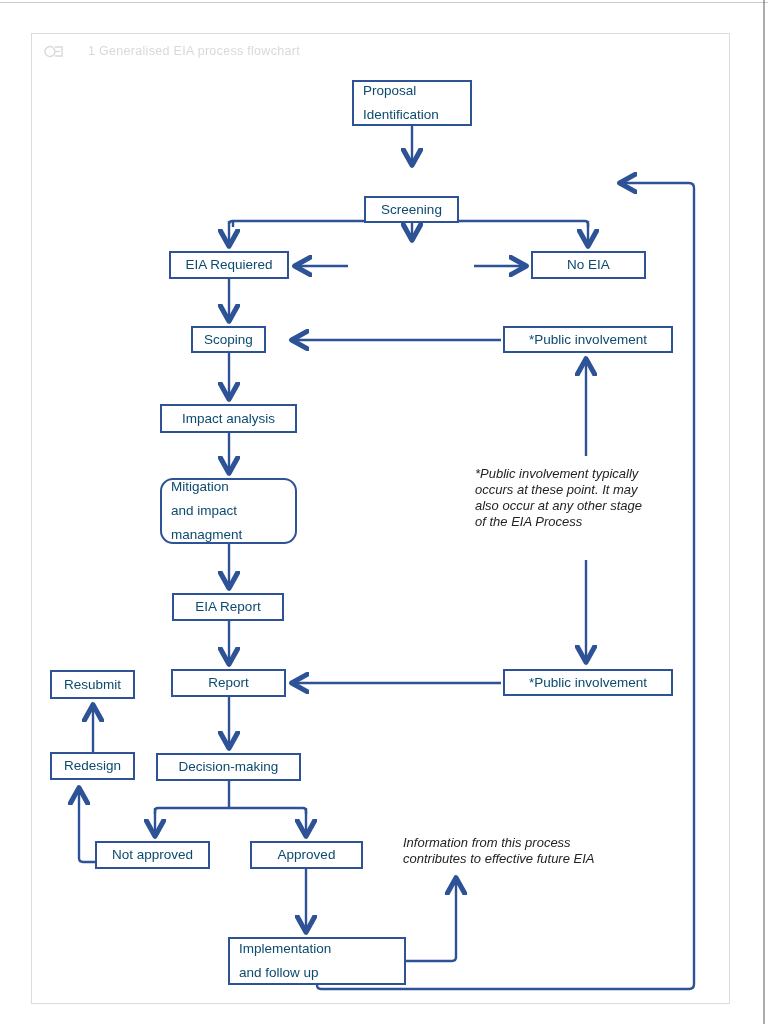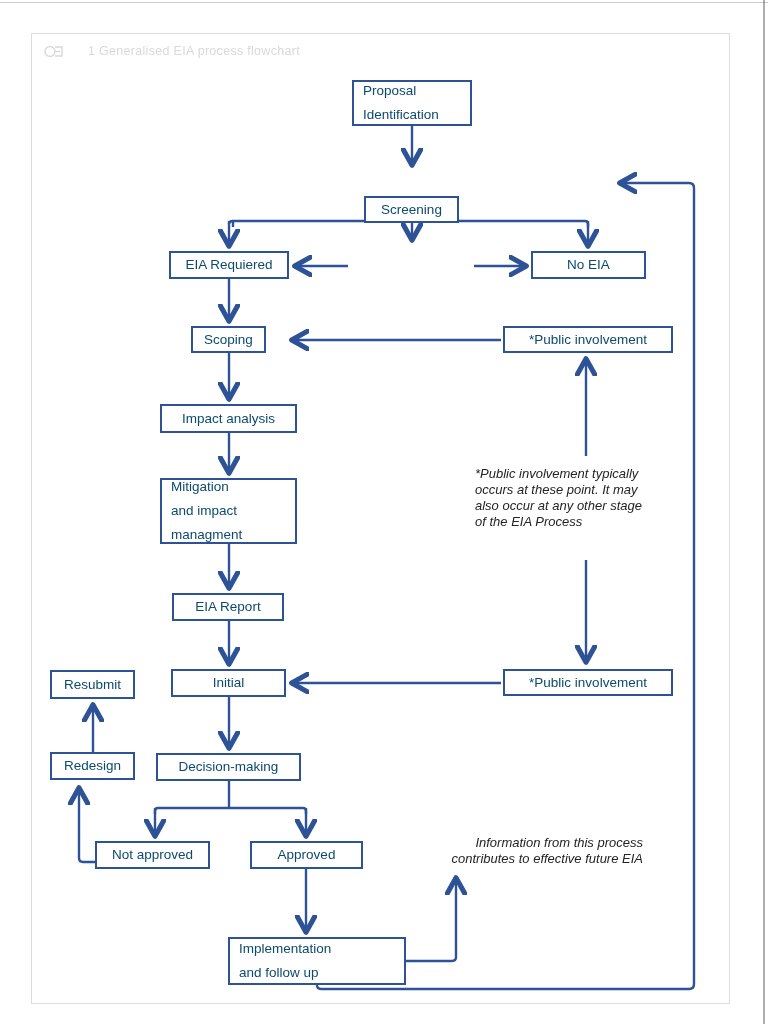--- a/index.html
+++ b/index.html
@@ -197,44 +197,44 @@
 
 
   <div class="node center" style="left:531px;top:251px;width:115px;height:28px;">No EIA</div>
 
   <div class="node center" style="left:191px;top:326px;width:75px;height:27px;text-align:center;">Scoping</div>
 
   <div class="node center" style="left:503px;top:326px;width:170px;height:27px;">*Public involvement</div>
 
   <div class="node center" style="left:160px;top:404px;width:137px;height:29px;">Impact analysis</div>
 
-  <div class="node left" style="left:160px;top:478px;width:137px;height:66px;">Mitigation
+  <div class="node left" style="left:160px;top:478px;width:137px;height:66px;border-radius:13px;">Mitigation
 and impact
 managment</div>
 
   <div class="node center" style="left:172px;top:593px;width:112px;height:28px;">EIA Report</div>
 
   <div class="node center" style="left:50px;top:670px;width:85px;height:29px;">Resubmit</div>
 
-  <div class="node center" style="left:171px;top:669px;width:115px;height:28px;">Initial</div>
+  <div class="node center" style="left:171px;top:669px;width:115px;height:28px;">Report</div>
 
   <div class="node center" style="left:503px;top:669px;width:170px;height:27px;">*Public involvement</div>
 
   <div class="node center" style="left:50px;top:752px;width:85px;height:28px;">Redesign</div>
 
   <div class="node center" style="left:156px;top:753px;width:145px;height:28px;">Decision-making</div>
 
   <div class="node center" style="left:95px;top:841px;width:115px;height:28px;">Not approved</div>
 
   <div class="node center" style="left:250px;top:841px;width:113px;height:28px;">Approved</div>
 
   <div class="node left" style="left:228px;top:937px;width:178px;height:48px;">Implementation
 and follow up</div>
 
   <div class="note" style="left:475px;top:466px;width:210px;">*Public involvement typically
 occurs at these point. It may
 also occur at any other stage
 of the EIA Process</div>
 
-  <div class="note" style="left:403px;top:835px;width:240px;text-align:right;">Information from this process
+  <div class="note" style="left:403px;top:835px;width:240px;">Information from this process
 contributes to effective future EIA</div>
 
 </div>
 
 </body></html>

